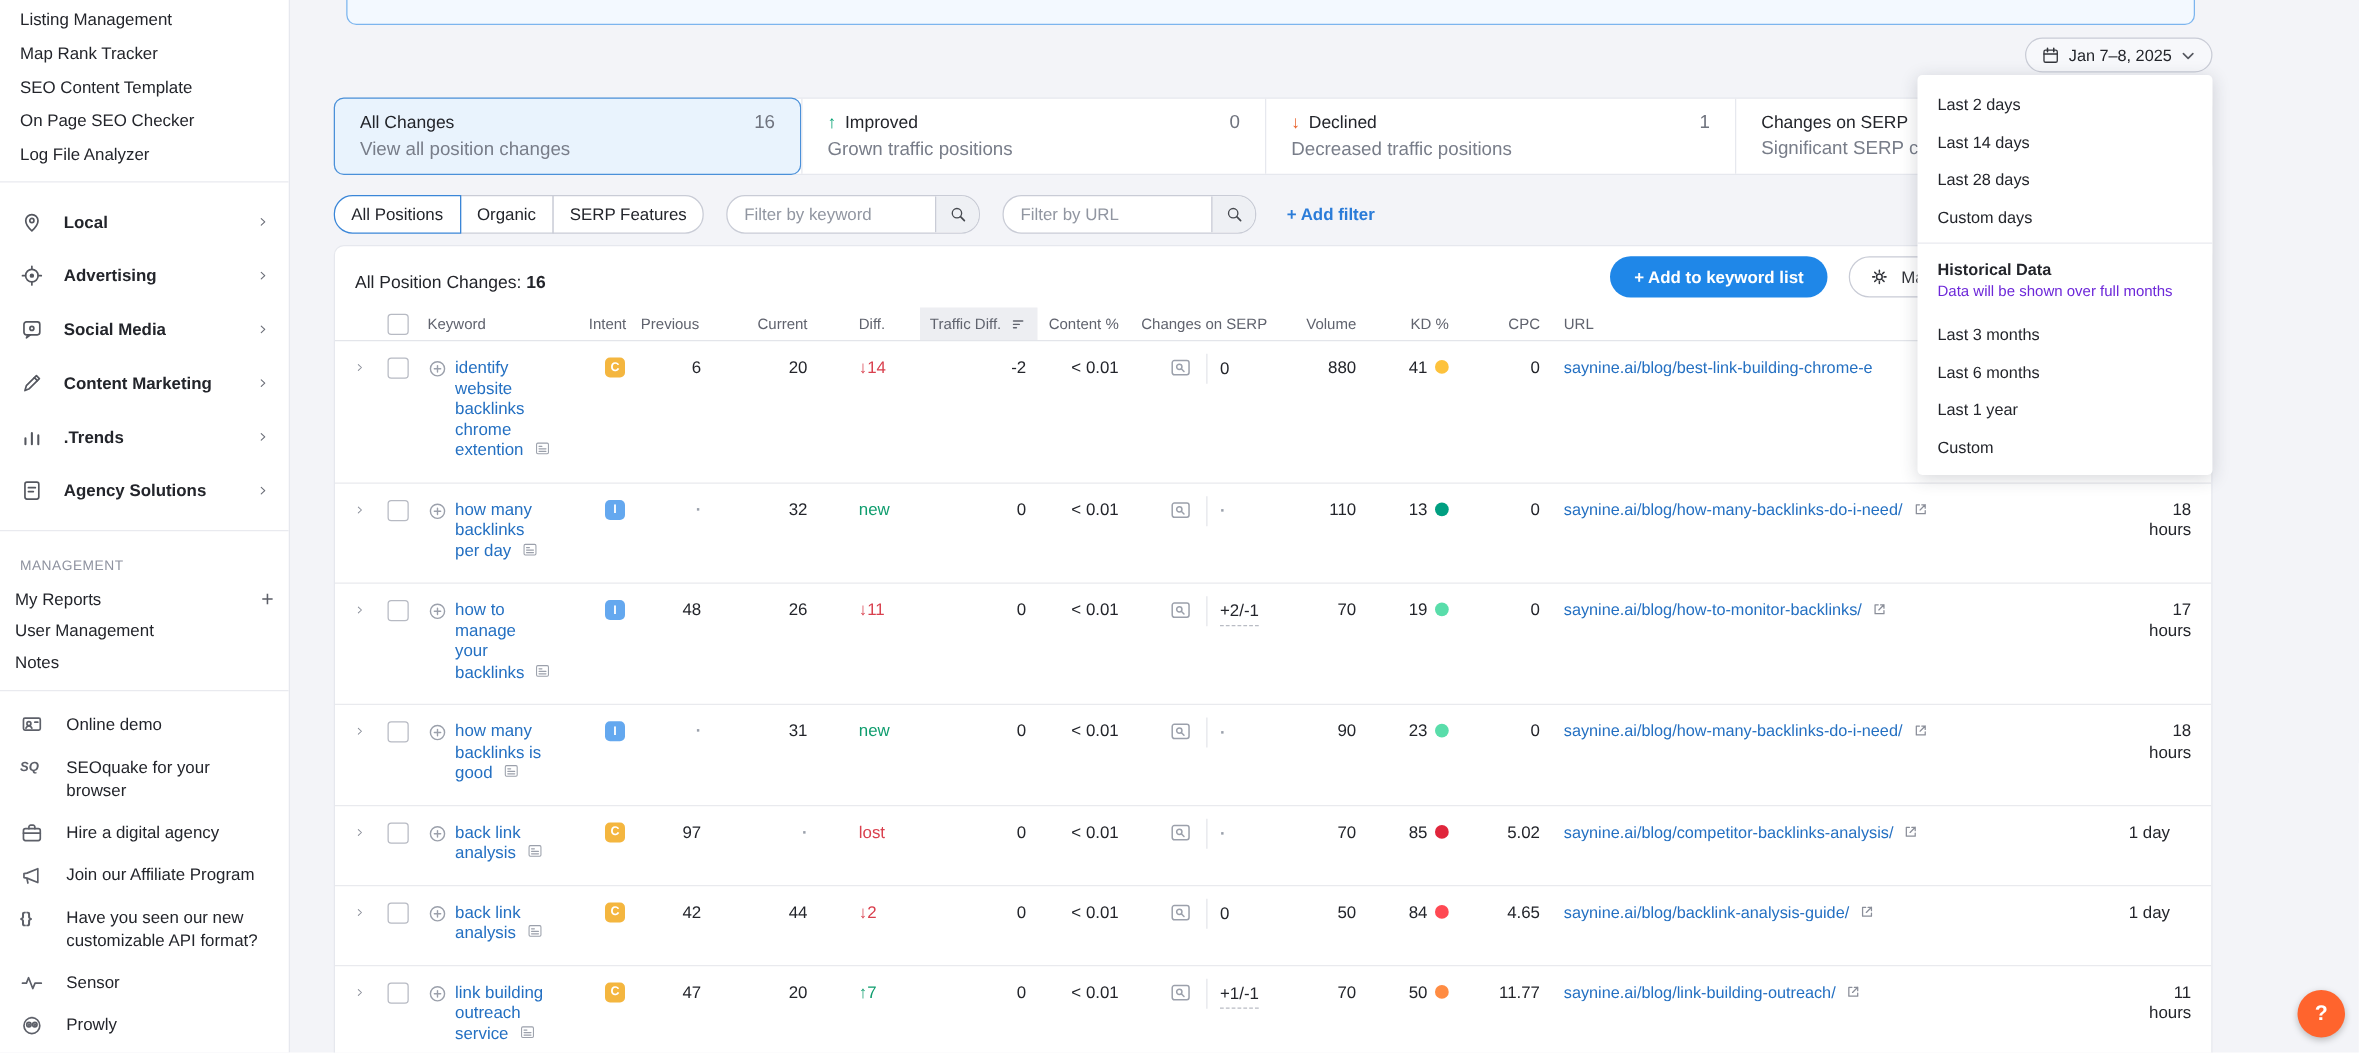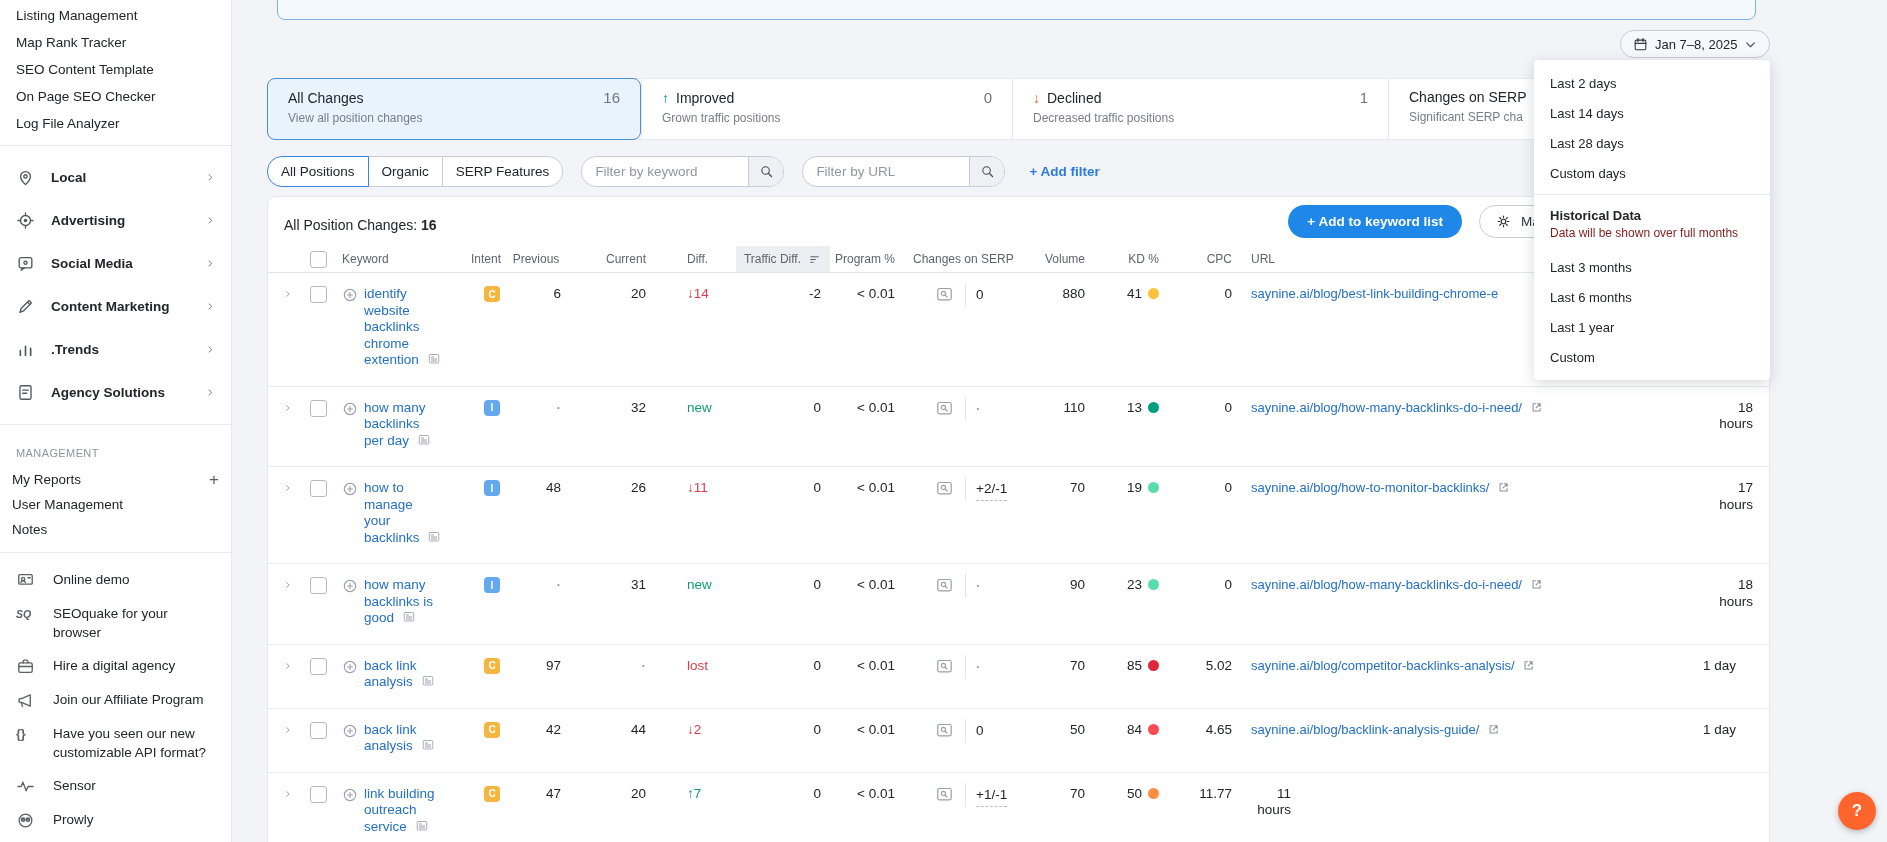--- a/index.html
+++ b/index.html
@@ -31,21 +31,21 @@
             font-size:13px;cursor:pointer;box-sizing:border-box}
   .date-btn .cal{color:#33353b}.date-btn .chev{color:#55585f}
   
   .cards{position:absolute;left:267px;top:78px;width:1503px;height:62px;background:#fff;
          border:1px solid #e6e8ee;border-radius:8px;display:flex;box-sizing:border-box}
   .card{box-sizing:border-box;padding:10px 20px 16px;border-left:1px solid #e6e8ee;cursor:pointer}
   .card:first-child{border-left:none}
   .card.selected{background:#e9f3fd;border:1px solid #4a90d9;border-radius:8px;margin:-1px 0 -1px -1px}
   .card-trow{display:flex;align-items:baseline;font-size:14px}
   .card-count{margin-left:auto;font-size:15px;color:#70747f}
-  .card-sub{font-size:12px;color:#787d89;margin-top:5px;white-space:nowrap;overflow:hidden}
+  .card-sub{font-size:15px;color:#787d89;margin-top:5px;white-space:nowrap;overflow:hidden}
   .card-arrow{font-weight:700;margin-right:7px}
   
   .filters{position:absolute;left:267px;top:156px;height:31px;display:flex;align-items:center;z-index:2}
   .seg{display:flex}
   .seg-btn{height:31px;display:flex;align-items:center;padding:0 13px;background:#fff;
            border:1px solid #c9ccd6;font-size:13.5px;margin-left:-1px;cursor:pointer;box-sizing:border-box}
   .seg-btn:first-child{border-radius:15px 0 0 15px;margin-left:0}
   .seg-btn:last-child{border-radius:0 15px 15px 0}
   .seg-btn.selected{border-color:#3a86d8;z-index:1;border-radius:15px 0 0 15px}
   .inp-group{display:flex;height:31px;border:1px solid #c9ccd6;border-radius:15px;overflow:hidden;
@@ -112,21 +112,21 @@
   .kd-dot{width:11px;height:11px;border-radius:50%;margin-left:6px;margin-top:2px}
   .url-link{color:#2470c2;font-size:13px;white-space:nowrap;overflow:hidden;cursor:pointer}
   .ext-icon{display:inline-block;color:#8a8e99;margin-left:5px;vertical-align:-1px}
   .age-txt{line-height:16.5px}
   
   .dropdown{position:absolute;left:1534px;top:60px;width:236px;background:#fff;border-radius:4px;
             box-shadow:0 3px 14px rgba(40,44,60,.18);padding:8px 0;z-index:60;box-sizing:border-box}
   .dd-item{height:30px;display:flex;align-items:center;padding:0 16px;font-size:13px;cursor:pointer}
   .dd-sep{height:1px;background:#e9eaef;margin:6px 0}
   .dd-title{font-size:13px;font-weight:700;padding:7px 16px 3px}
-  .dd-sub{font-size:12px;color:#7f1d1d;padding:0 16px 8px}
+  .dd-sub{font-size:12px;color:#6d28d9;padding:0 16px 8px}
   .dd-group2{margin-top:4px}
   
   .help-btn{position:absolute;left:1838px;top:792px;width:38px;height:38px;border-radius:50%;
             background:#ff642d;color:#fff;display:flex;align-items:center;justify-content:center;
             font-size:17px;font-weight:700;box-shadow:0 2px 6px rgba(0,0,0,.25);cursor:pointer;z-index:70}
 </style>
 </head>
 <body>
 
 <div class="sidebar">
@@ -422,21 +422,21 @@
     <div class="th c-cur">Current</div>
     <div class="th c-diff">Diff.</div>
     <div class="th c-tdiff">
       <span>Traffic Diff.</span>
       <span>
           <svg width="13" height="11" viewBox="0 0 24 24" fill="none" stroke="currentColor" stroke-width="1.7" stroke-linecap="round" stroke-linejoin="round">
             <path d="M4 6h16M4 12h10M4 18h5" stroke-width="2.6"></path>
           </svg>
         </span>
     </div>
-    <div class="th c-tpct">Program %</div>
+    <div class="th c-tpct">Content %</div>
     <div class="th c-serp">Changes on SERP</div>
     <div class="th c-vol">Volume</div>
     <div class="th c-kd">KD %</div>
     <div class="th c-cpc">CPC</div>
     <div class="th c-url">URL</div>
     <div class="th c-age"></div>
   </div>
   <div>
       <div class="row">
         <div class="cell c-exp">
@@ -831,20 +831,25 @@
           </span>
           <span class="serp-div"></span>
           <span class="serp-val dashed">+1/-1</span>
         </div>
         <div class="cell c-vol">70</div>
         <div class="cell c-kd">
           <span>50</span>
           <span class="kd-dot" style="background: rgb(255, 140, 67);"></span>
         </div>
         <div class="cell c-cpc">11.77</div>
+        <div class="cell c-url">
+          <span class="url-link">saynine.ai/blog/link-building-outreach/ <span class="ext-icon"><svg width="11" height="11" viewBox="0 0 24 24" fill="none" stroke="currentColor" stroke-width="1.7" stroke-linecap="round" stroke-linejoin="round">
+                <path d="M10 4H4.5v15.5H20V14M14 4h6v6M20 4l-9 9" stroke-width="2.2"></path>
+              </svg></span></span>
+        </div>
         <div class="cell c-age">
           <span class="age-txt">11 hours</span>
         </div>
       </div>
     </div>
 </div>
 
 <div class="dropdown">
   <div>
       <div class="dd-item">Last 2 days</div>

